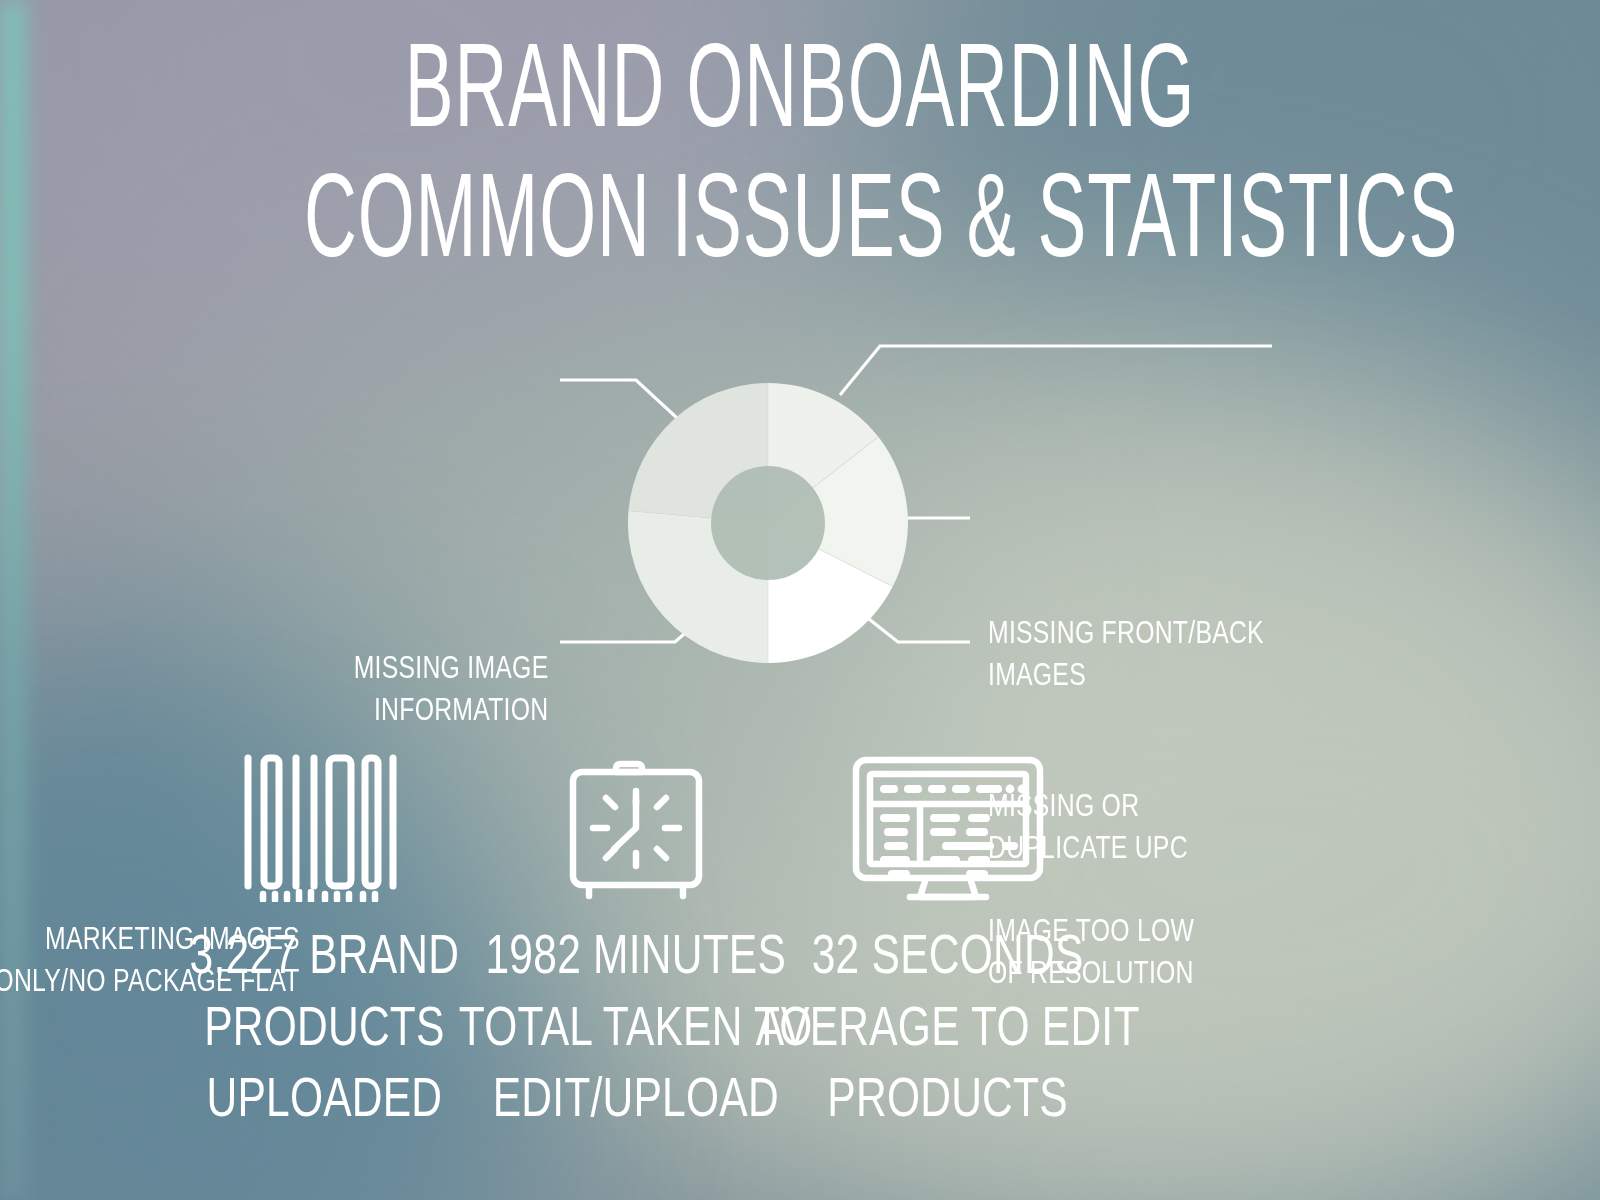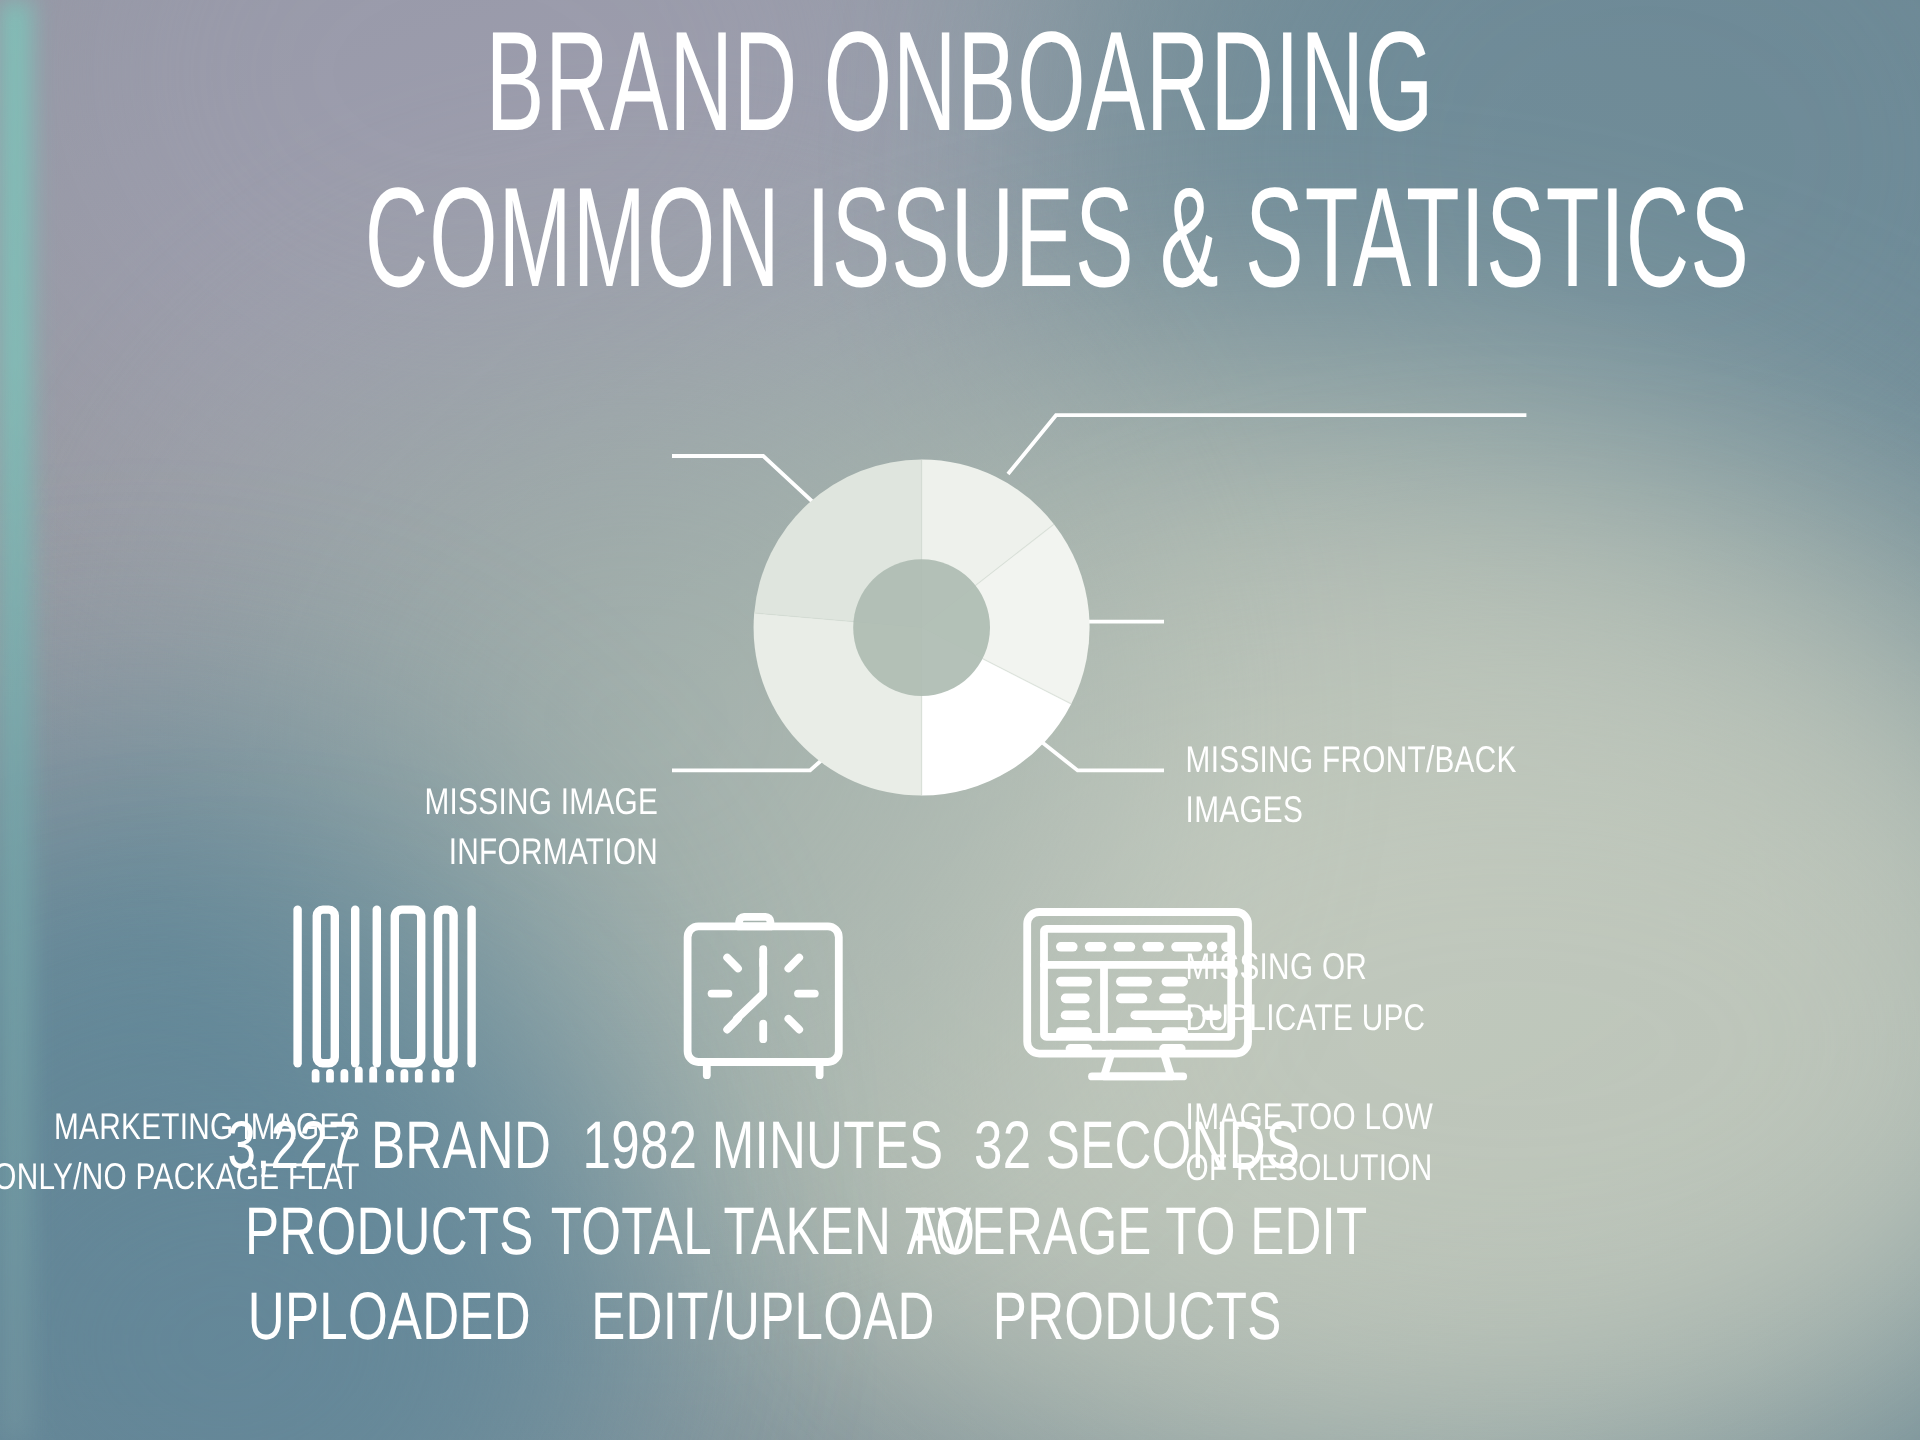--- a/index.html
+++ b/index.html
@@ -52,21 +52,21 @@
     left:150px;top:250px;width:760px;height:700px;
     background:#9aa9a6;opacity:.7;
   }
   .bg-vignette{
     position:absolute;inset:0;
     background:radial-gradient(ellipse 120% 95% at 62% 58%, rgba(205,212,200,.30) 0%, rgba(160,172,168,.05) 45%, rgba(90,110,120,.18) 100%);
   }
 
   
   .title-wrap{
-    position:absolute;left:0;top:9px;width:1600px;text-align:center;
+    position:absolute;left:0;top:26px;width:1600px;text-align:center;
   }
   .title-line{
     color:#ffffff;
     font-family:"Liberation Sans Narrow","Liberation Sans",sans-serif;
     font-weight:400;
     letter-spacing:.012em;
     line-height:1.0;
     transform:scaleX(.62);
     transform-origin:center center;
     white-space:nowrap;

